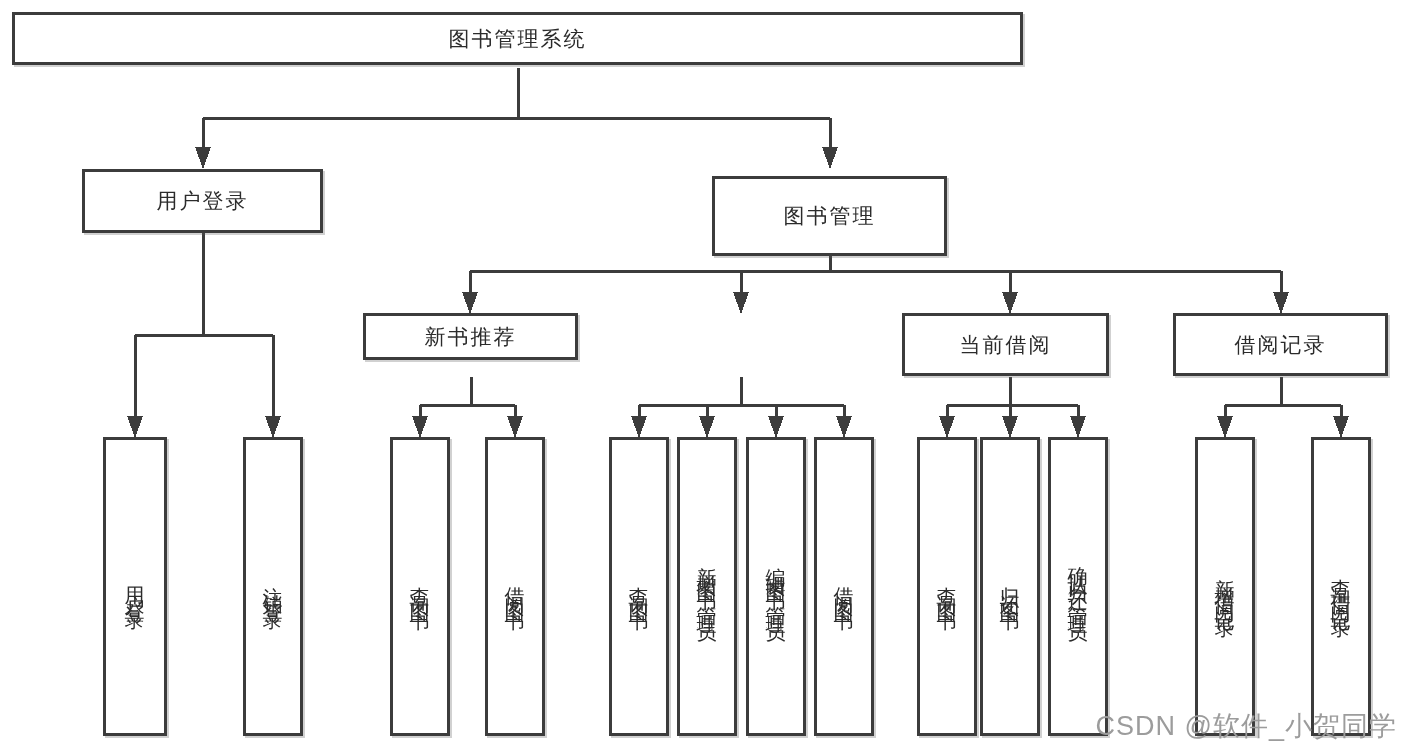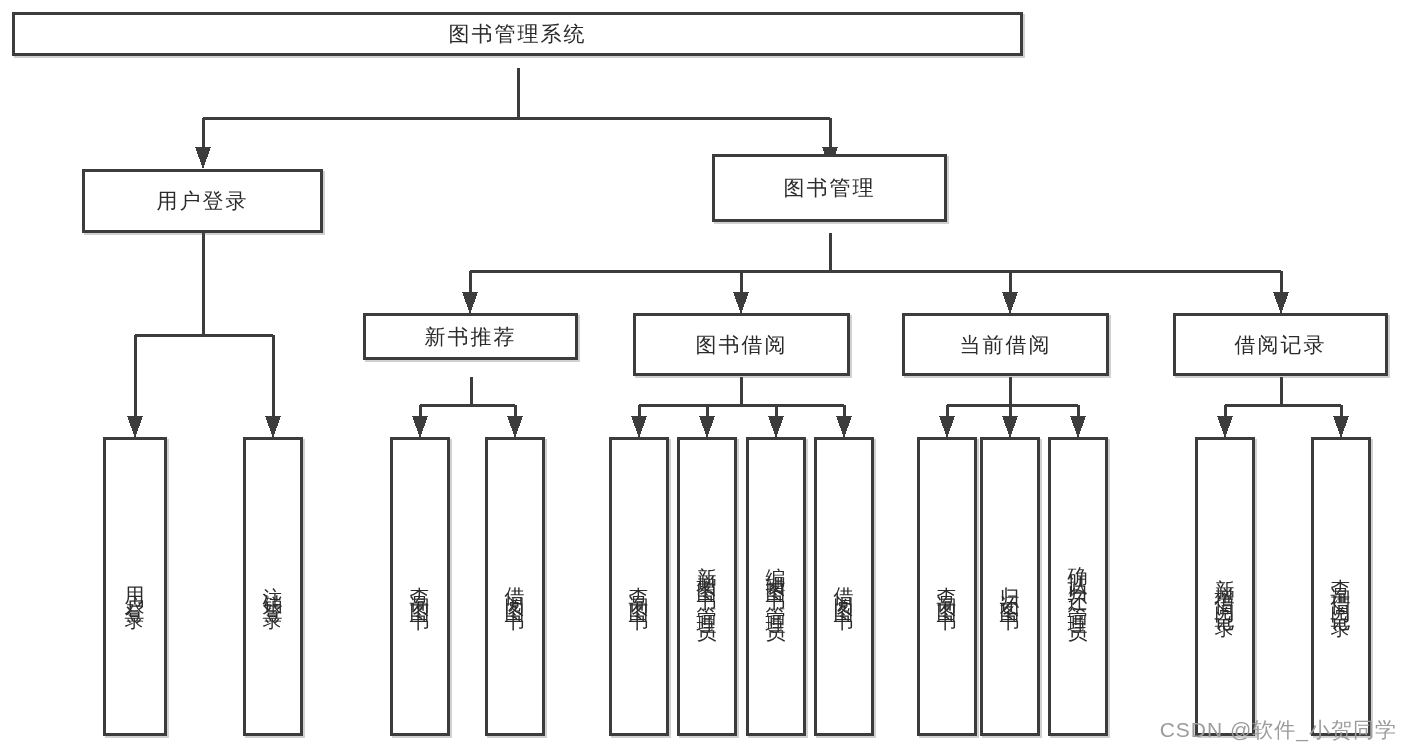--- a/index.html
+++ b/index.html
@@ -30,21 +30,21 @@
     writing-mode:vertical-rl;
     text-orientation:mixed;
     font-size:20px;
     line-height:1;
     letter-spacing:8px;
     color:#2b2b2b;
   }
   .watermark{
     position:absolute;
     right:8px;bottom:3px;
-    font-size:21px;
+    font-size:27px;
     letter-spacing:1px;
     color:#9c9c9c;
     z-index:10;
     white-space:nowrap;
   }
 </style>
 </head>
 <body>
 
 <div class="canvas">
@@ -74,36 +74,33 @@
       <polygon points="768,416 784,416 776,438"></polygon>
       <polygon points="836,416 852,416 844,438"></polygon>
       <polygon points="939,416 955,416 947,438"></polygon>
       <polygon points="1002,416 1018,416 1010,438"></polygon>
       <polygon points="1070,416 1086,416 1078,438"></polygon>
       <polygon points="1217,416 1233,416 1225,438"></polygon>
       <polygon points="1333,416 1349,416 1341,438"></polygon>
     </g>
   </svg>
 
-  <div class="node box-h" style="left:12px;top:12px;width:1011px;height:44px">
+  <div class="node box-h" style="left:12px;top:12px;width:1011px;height:53px">
     <span class="label">图书管理系统</span>
   </div>
 
   <div class="node box-h" style="left:82px;top:169px;width:241px;height:64px">
     <span class="label">用户登录</span>
   </div>
-  <div class="node box-h" style="left:712px;top:154px;width:235px;height:68px">
+  <div class="node box-h" style="left:712px;top:176px;width:235px;height:80px">
     <span class="label">图书管理</span>
   </div>
 
   <div class="node box-h" style="left:363px;top:313px;width:215px;height:47px">
     <span class="label">新书推荐</span>
-  </div>
-  <div class="node box-h" style="left:633px;top:313px;width:217px;height:63px">
-    <span class="label">图书借阅</span>
   </div>
   <div class="node box-h" style="left:902px;top:313px;width:207px;height:63px">
     <span class="label">当前借阅</span>
   </div>
   <div class="node box-h" style="left:1173px;top:313px;width:215px;height:63px">
     <span class="label">借阅记录</span>
   </div>
 
   <div class="node box-v" style="left:103px;top:437px;width:64px;height:299px">
     <span class="label">用户登录</span>

